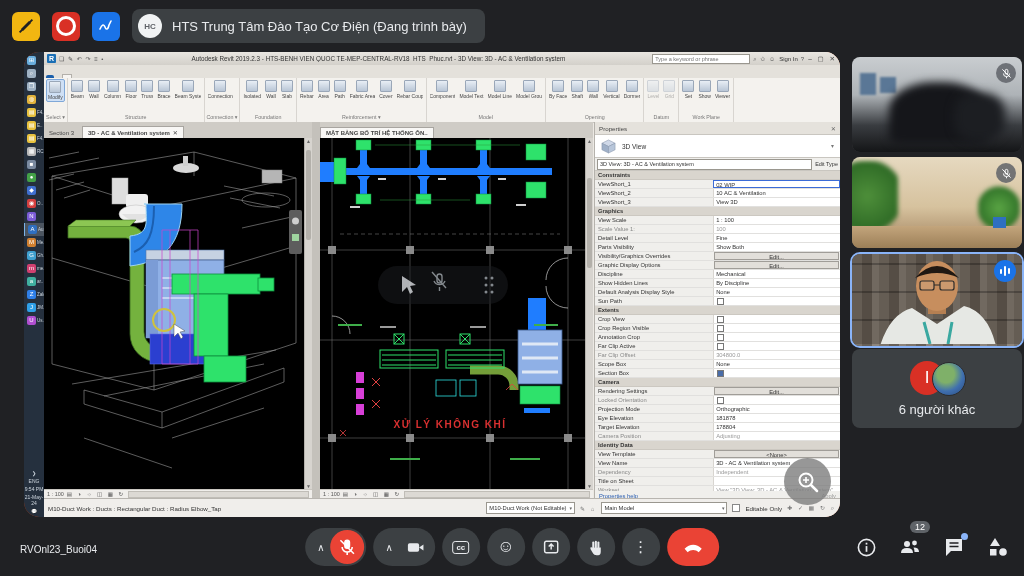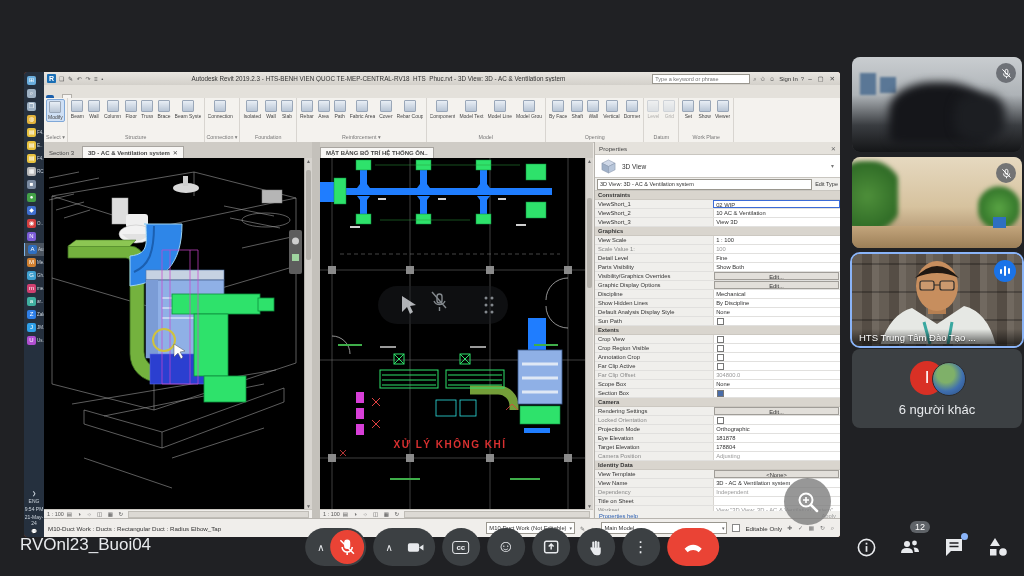--- a/index.html
+++ b/index.html
@@ -10,21 +10,21 @@
   .mbtn{width:28px;height:29px;border-radius:6px;display:flex;align-items:center;justify-content:center;position:relative;flex:0 0 auto;cursor:pointer;}
   .mbtn.yellow{background:#f2b611;}
   .mbtn.red{background:#d93025;}
   .mbtn.blue{background:#1a73e8;}
   .slash{position:absolute;width:2px;height:18px;background:#202124;transform:rotate(45deg);}
   .ring{width:14px;height:14px;border:3px solid #fff;border-radius:50%;}
   .mpill{height:34px;background:#3c4043;border-radius:8px;display:flex;align-items:center;gap:10px;padding:0 18px 0 6px;}
   .avatar{width:24px;height:24px;border-radius:50%;background:#f1f3f4;color:#5f6368;font-size:8px;font-weight:bold;display:flex;align-items:center;justify-content:center;}
   .mtitle{color:#e8eaed;font-size:13px;font-weight:500;white-space:nowrap;}
   
-  .share{position:absolute;left:24px;top:52px;width:816px;height:465px;background:#c2410c;border-radius:3px;overflow:hidden;margin-top:20px;}
+  .share{position:absolute;left:24px;top:52px;width:816px;height:465px;background:#c2410c;border-radius:15px;overflow:hidden;}
   .tkb{position:absolute;left:0;top:0;width:20px;height:100%;background:#25303e;display:flex;flex-direction:column;align-items:stretch;padding-top:2px;box-sizing:border-box;}
   .titem{display:flex;align-items:center;gap:1px;height:13px;padding-left:3px;overflow:hidden;flex:0 0 auto;}
   .titem.on{background:rgba(255,255,255,.18);border-left:1px solid #7ab3e8;}
   .tsq{width:9px;height:9px;border-radius:2px;background:var(--c,#888);color:#fff;font-size:6px;line-height:9px;text-align:center;flex:0 0 auto;}
   .tlb{font-size:4.5px;color:#cdd5dd;white-space:nowrap;}
   .tray{margin-top:auto;display:flex;flex-direction:column;align-items:center;gap:2px;padding-bottom:3px;color:#cdd5dd;font-size:5px;text-align:center;}
   
   .revit{position:absolute;left:20px;top:0;width:796px;height:465px;background:#ece9e4;}
   .rtitle{position:absolute;left:0;top:0;width:100%;height:13px;background:linear-gradient(#e9e6e1,#d3d0ca);display:flex;align-items:center;font-size:6.5px;color:#3a3a3a;padding:0 3px;box-sizing:border-box;gap:3px;}
   .qai{color:#555;font-size:6px;letter-spacing:1px;white-space:nowrap;}
@@ -111,41 +111,61 @@
   .micoff{position:absolute;top:6px;right:6px;width:20px;height:20px;border-radius:50%;background:rgba(95,99,104,.85);display:flex;align-items:center;justify-content:center;}
   .speak{position:absolute;top:6px;right:6px;width:22px;height:22px;border-radius:50%;background:#1a73e8;display:flex;align-items:center;justify-content:center;gap:1.5px;}
   .speak i{display:block;width:2.5px;background:#fff;border-radius:2px;}
   .t4 .inner{position:absolute;inset:0;display:flex;flex-direction:column;align-items:center;justify-content:center;gap:7px;}
   .avgrp{position:relative;width:54px;height:34px;}
   .av1{position:absolute;left:0;top:0;width:34px;height:34px;border-radius:50%;background:#d93025;color:#fff;font-size:17px;display:flex;align-items:center;justify-content:center;}
   .av2{position:absolute;left:22px;top:1px;width:32px;height:32px;border-radius:50%;background:radial-gradient(circle at 40% 35%,#7fb069 0 30%,#3f6fb0 60%,#2a4a78);border:1px solid #2b2c2e;}
   .t4 .txt{color:#e8eaed;font-size:13px;}
   
   .bbar{position:absolute;left:0;bottom:0;width:100%;height:59px;}
-  .meetid{position:absolute;left:20px;bottom:21px;color:#e8eaed;font-size:17px;font-weight:500;}
+  .meetid{position:absolute;left:20px;bottom:21px;color:#e8eaed;font-size:10px;font-weight:500;}
   .controls{position:absolute;left:50%;transform:translateX(-50%);bottom:10px;display:flex;align-items:center;gap:7px;}
   .cpill{height:38px;border-radius:20px;background:#3c4043;display:flex;align-items:center;padding-left:8px;cursor:pointer;}
   .cpill .chev{color:#e8eaed;font-size:10px;padding:0 4px;}
   .redcirc{width:34px;height:34px;border-radius:50%;background:#ea4335;display:flex;align-items:center;justify-content:center;margin:2px;}
   .darkslot{width:34px;height:34px;display:flex;align-items:center;justify-content:center;margin:2px;}
   .cbtn{width:38px;height:38px;border-radius:50%;background:#3c4043;display:flex;align-items:center;justify-content:center;cursor:pointer;color:#e8eaed;}
   .endcall{width:52px;height:38px;border-radius:20px;background:#ea4335;display:flex;align-items:center;justify-content:center;cursor:pointer;}
   .ccg{font-size:8px;font-weight:bold;border:1.6px solid #e8eaed;border-radius:3px;padding:1px 3px;color:#e8eaed;}
   .emg{font-size:17px;color:#e8eaed;}
   .moreg{font-size:15px;color:#e8eaed;}
   .rightics{position:absolute;right:14px;bottom:17px;display:flex;align-items:center;gap:20px;}
   .ricon{position:relative;width:24px;height:24px;display:flex;align-items:center;justify-content:center;cursor:pointer;}
   .badge{position:absolute;top:-14px;right:-8px;background:#5f6368;color:#fff;font-size:9px;border-radius:8px;padding:1px 5px;}
   .bluedot{position:absolute;top:-2px;right:-2px;width:7px;height:7px;border-radius:50%;background:#8ab4f8;}
 </style>
 </head>
 <body>
 
 <div id="stage">
 
+  <div class="mtb">
+    <div class="mbtn yellow">
+      <svg width="16" height="16" viewBox="0 0 16 16">
+          <path d="M3 13 L11 5 L13 7 L5 15 Z" fill="#202124" transform="translate(0,-2)"></path>
+        </svg>
+      <span class="slash"></span>
+    </div>
+    <div class="mbtn red">
+      <span class="ring"></span>
+    </div>
+    <div class="mbtn blue">
+      <svg width="16" height="16" viewBox="0 0 16 16">
+          <path d="M2 11 C4 6 6 6 7 9 C8 12 10 12 11 7 L13 3" stroke="#fff" stroke-width="1.6" fill="none" stroke-linecap="round"></path>
+        </svg>
+    </div>
+    <div class="mpill">
+      <span class="avatar">HC</span>
+      <span class="mtitle">HTS Trung Tâm Đào Tạo Cơ Điện (Đang trình bày)</span>
+    </div>
+  </div>
 
   <div class="share">
 
     <div class="tkb">
 
     <div class="titem" style="--c: #6aaede;">
           <span class="tsq">⊞</span>
           <span class="tlb"></span>
         </div>
         <div class="titem" style="--c: #9fb2c4;">
@@ -911,21 +931,20 @@
             <path d="M82 33 h6"></path>
         </g>
         <path d="M72 70 L78 92 M100 70 L96 92" stroke="#3aa8a0" stroke-width="3"></path>
       </svg>
     </div>
     <div class="speak">
       <i style="height:5px;"></i>
         <i style="height:10px;"></i>
         <i style="height:6px;"></i>
     </div>
-    <div class="tlabel">HTS Trung Tâm Đào Tạo ...</div>
   </div>
 
   <div class="tile t4">
     <div class="inner">
       <div class="avgrp">
         <div class="av1">I</div>
         <div class="av2"></div>
       </div>
       <div class="txt">6 người khác</div>
     </div>

